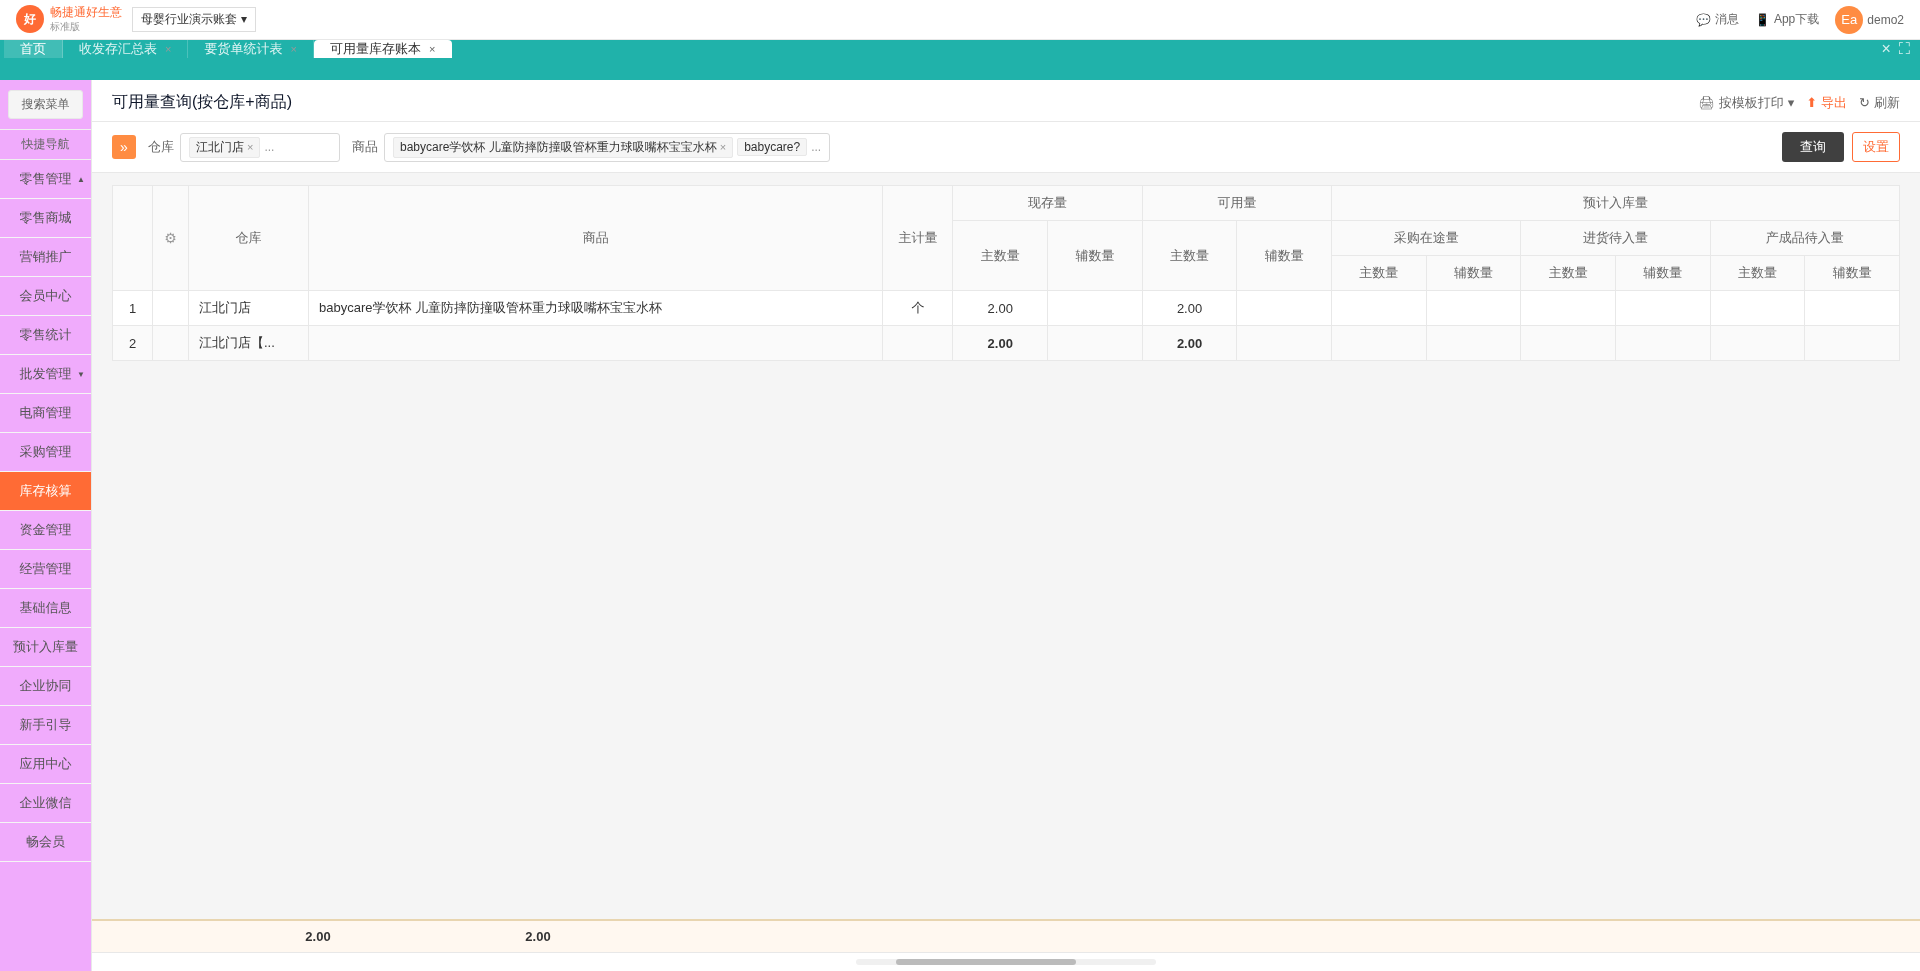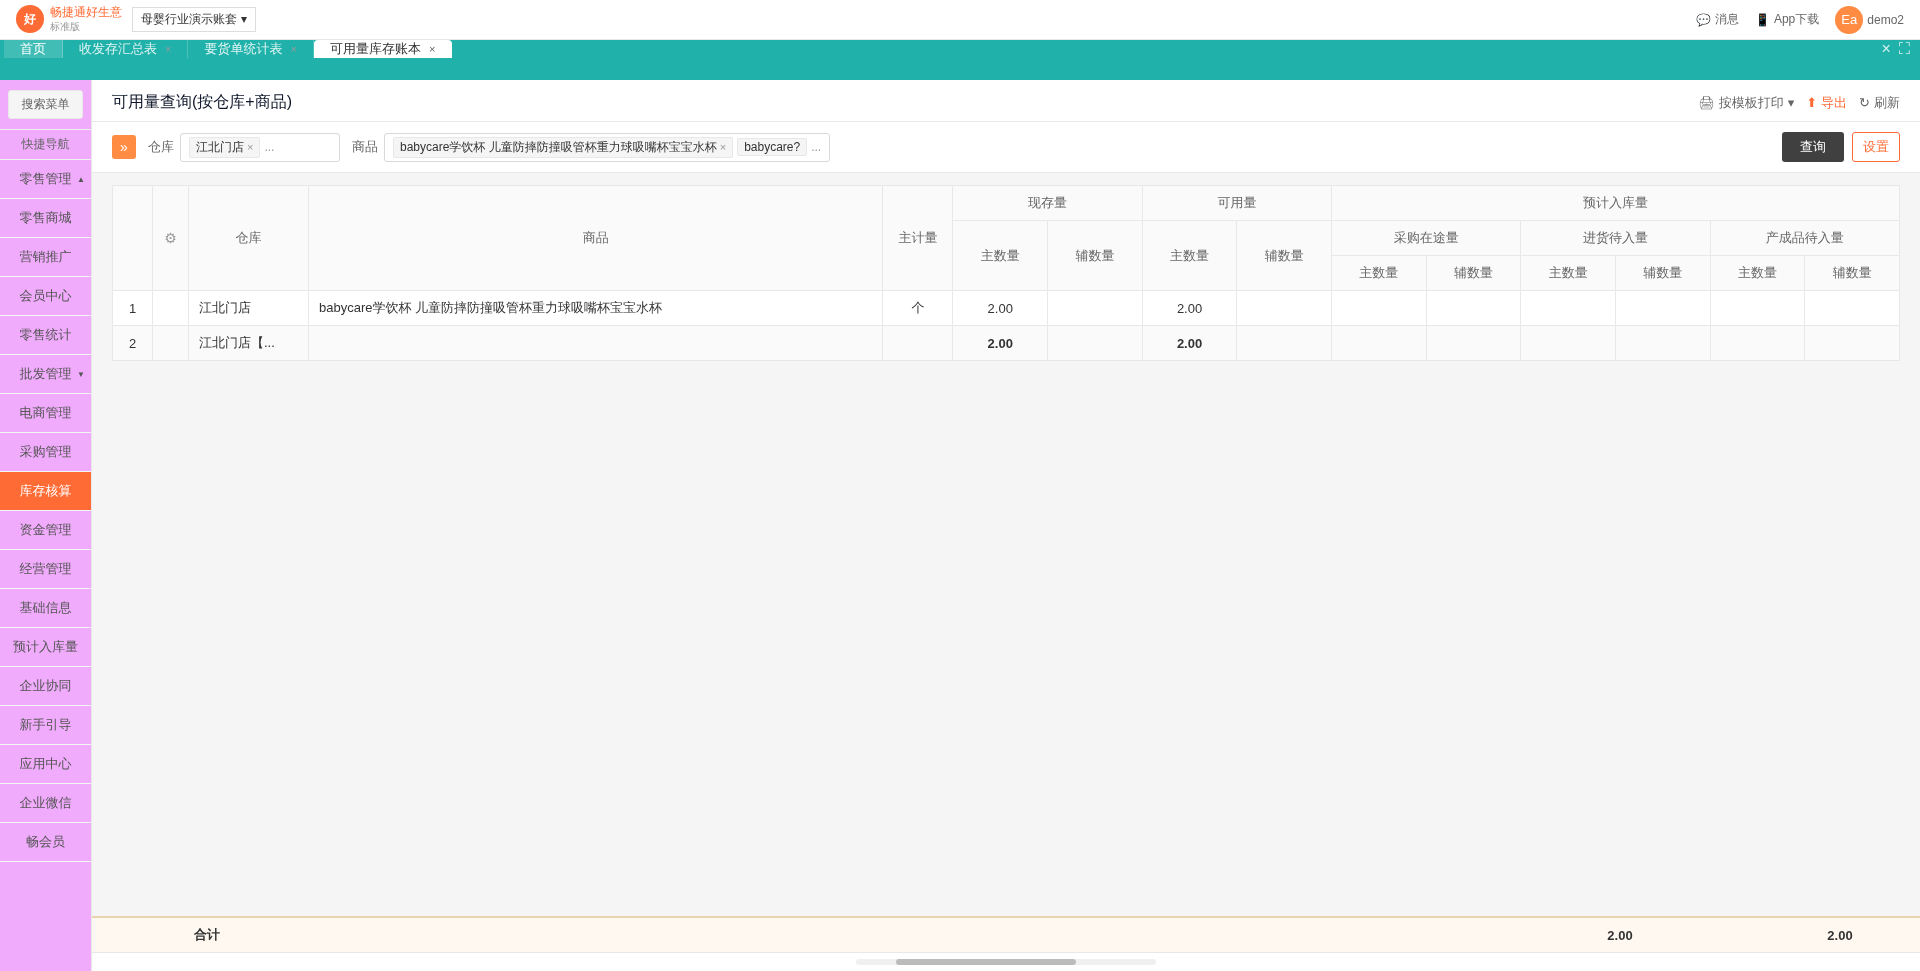--- a/index.html
+++ b/index.html
@@ -392,21 +392,20 @@
             <td></td>
             <td></td>
           </tr>
         </tbody>
       </table>
     </div>
 
     <div style="background:#fff8f0; border-top:2px solid #e8d5b0; padding:8px 20px; display:flex; align-items:center; flex-shrink:0; font-size:13px; font-weight:600;">
       <div style="width:40px; text-align:center;"></div>
       <div style="width:36px;"></div>
-      <div style="flex:1; padding-left:6px;">合计</div>
       <div style="width:70px; text-align:center;"></div>
       <div style="width:120px; text-align:center;">2.00</div>
       <div style="width:100px;"></div>
       <div style="width:120px; text-align:center;">2.00</div>
     </div>
 
     <div class="table-footer">
       <div class="scrollbar-track">
         <div class="scrollbar-thumb"></div>
       </div>

